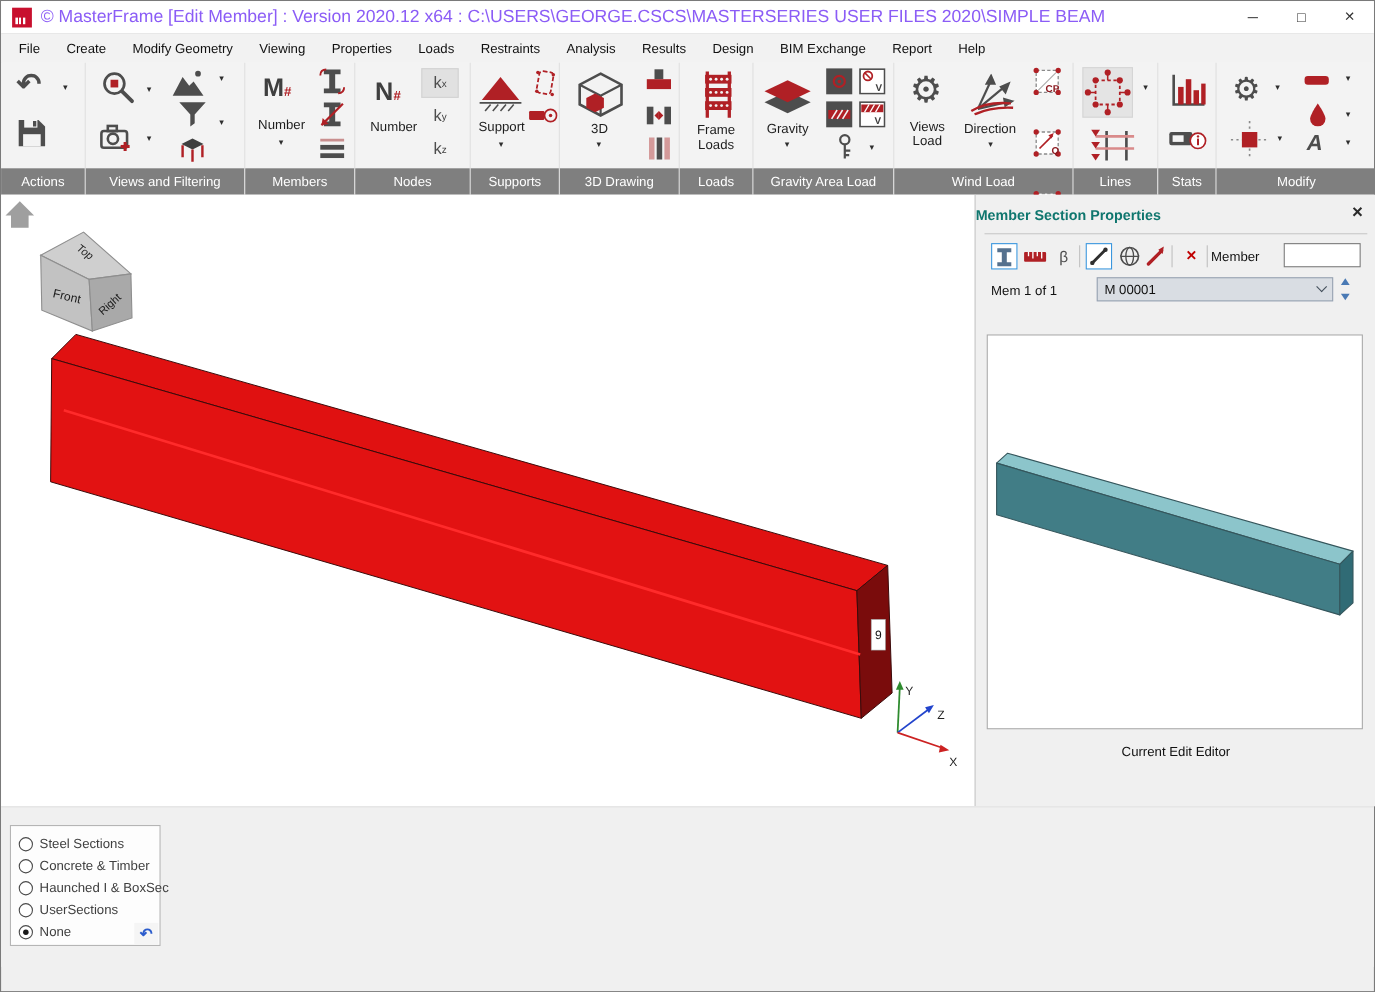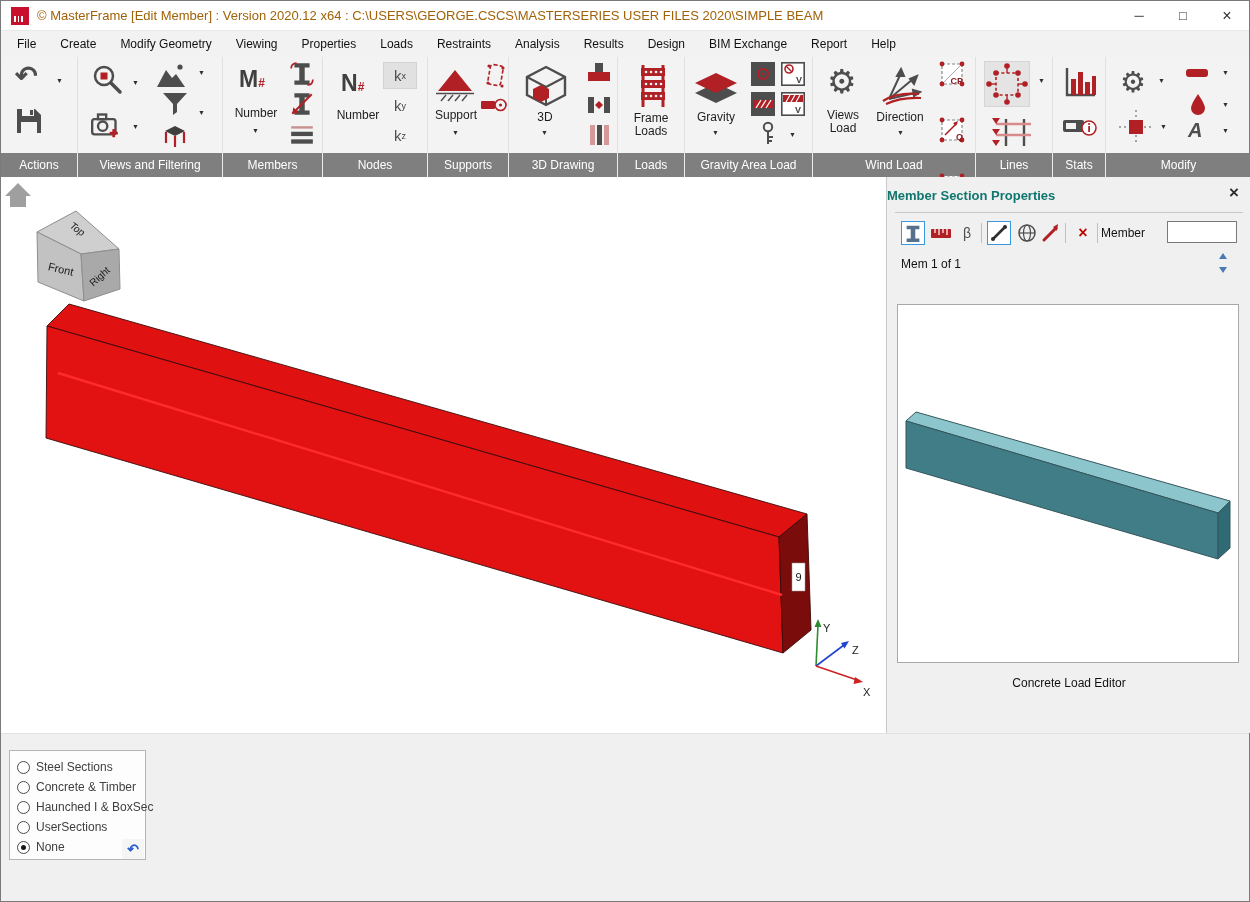--- a/index.html
+++ b/index.html
@@ -5,21 +5,21 @@
   *{margin:0;padding:0;box-sizing:border-box}
   html,body{width:1250px;height:902px}
   body{font-family:"Liberation Sans",sans-serif;background:#fff;color:#1a1a1a;overflow:hidden}
   #win{width:1250px;height:902px;border:1px solid #7a7a7a;position:relative;background:#f0f0f0}
 
   
   .titlebar{height:30px;background:#fff;display:flex;align-items:center;border-bottom:1px solid #e8e8e8}
   .appicon{width:18px;height:18px;background:#c8102e;margin:0 8px 0 10px;position:relative;flex:0 0 auto}
   .appicon::after{content:"";position:absolute;left:3px;bottom:3px;width:9px;height:6px;
     background:linear-gradient(90deg,#fff 0 2px,#c8102e 2px 3.5px,#fff 3.5px 5.5px,#c8102e 5.5px 7px,#fff 7px 9px)}
-  .wtitle{font-size:13px;color:#a16207;white-space:nowrap;flex:1 1 auto}
+  .wtitle{font-size:16px;color:#8b5cf6;white-space:nowrap;flex:1 1 auto}
   .wctl{width:44px;height:30px;display:flex;align-items:center;justify-content:center;font-size:13px;color:#333}
   .wctl.close{font-size:16px}
 
   
   .menubar{height:26px;background:#f2f2f2;display:flex;align-items:center;font-size:12px;padding-left:4px}
   .menu-item{padding:0 12px;height:26px;display:flex;align-items:center;color:#111}
 
   
   .ribbon{height:120px;background:#f3f3f3}
   .rcontent{display:flex;height:96px}
@@ -573,35 +573,39 @@
       <div class="tdiv" style="left:178px"></div>
       <div class="tbtn" style="left:184px">
         <span class="redx">×</span>
       </div>
       <div class="tdiv" style="left:210px"></div>
 
       <span class="memlabel" style="left:214px">Member</span>
       <input class="meminput" type="text" value="" style="">
 
       <span class="counter">Mem 1 of 1</span>
+      <div class="combo">
+        <span>M 00001</span>
+        <span class="chev"></span>
+      </div>
       <div class="spin">
         <div class="tri-up"></div>
         <div class="tri-dn"></div>
       </div>
 
       <div class="preview">
         <svg width="340" height="357" viewBox="0 0 340 357">
           <g stroke="#35565c" stroke-width="1" stroke-linejoin="round">
             <polygon points="8,116 18,107 332,196 320,208" fill="#8cc5cb"></polygon>
             <polygon points="8,116 320,208 320,254 8,163" fill="#417d86"></polygon>
             <polygon points="320,208 332,196 332,243 320,254" fill="#306b75"></polygon>
           </g>
         </svg>
       </div>
-      <div class="caption">Concrete Load Editor</div>
+      <div class="caption">Current Edit Editor</div>
     </div>
   </div>
 
   <div class="bottomstrip">
     <div class="radiobox">
       <div class="radiorow">
         <span class="rb"></span>
         <span class="rlabel">Steel Sections</span>
       </div>
       <div class="radiorow">

